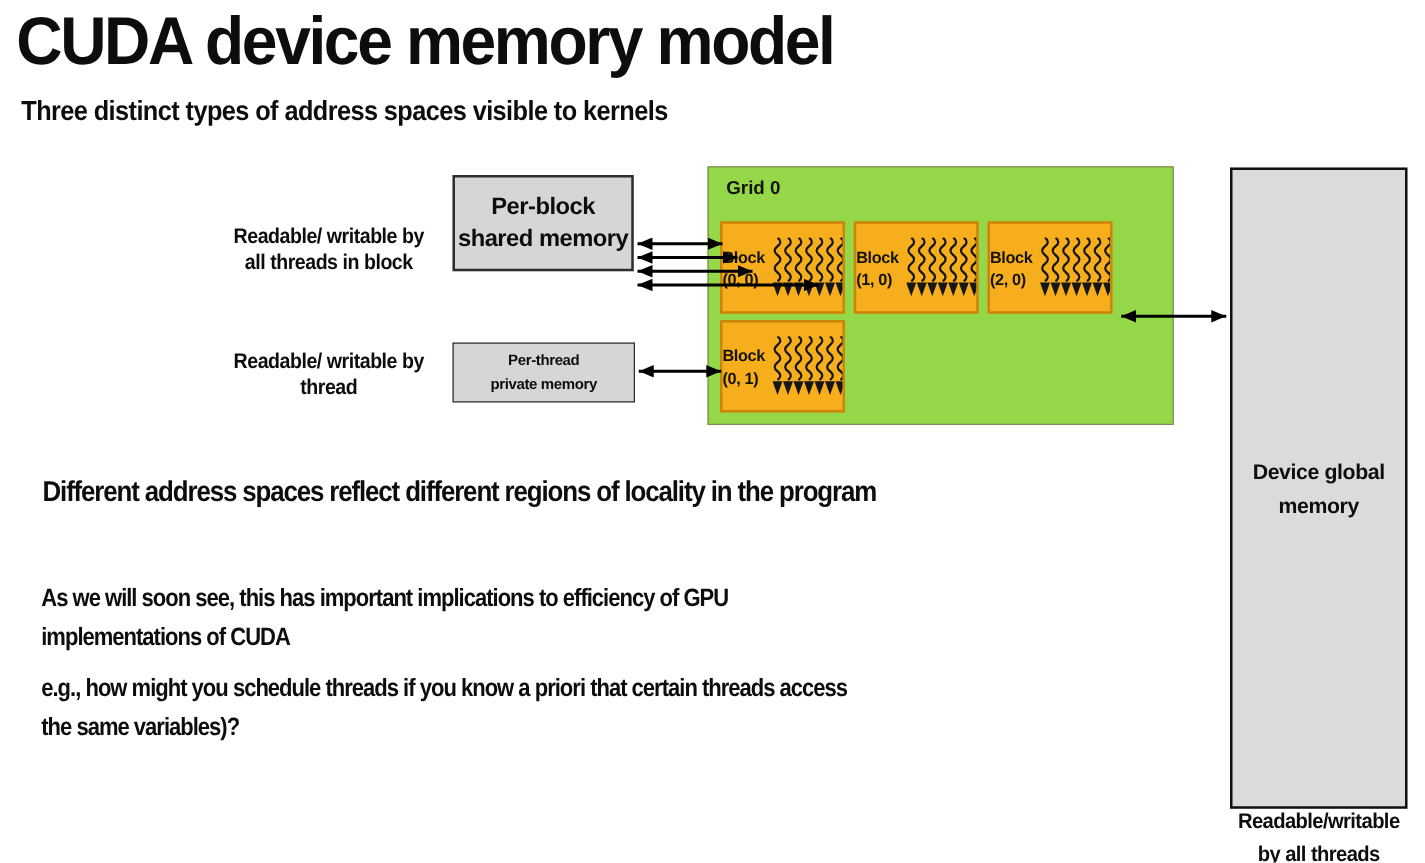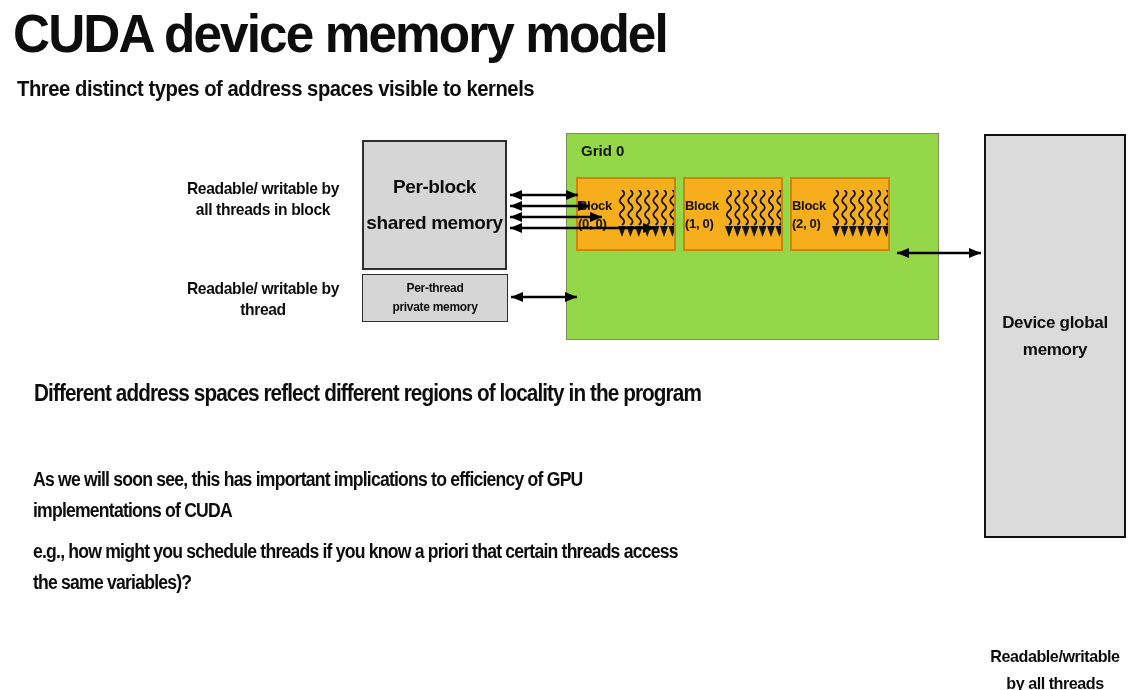--- a/index.html
+++ b/index.html
@@ -38,21 +38,21 @@
   .access-label.one { left:148px; top:178px; }
   .access-label.two { left:148px; top:278px; }
 
   
   .membox {
     background:var(--box-gray,#d6d6d6);
     border:2px solid #2e2e2e;
     display:flex; align-items:center; justify-content:center;
     text-align:center; font-weight:bold;
   }
-  .shared-box { left:362px; top:140px; width:145px; height:130px; font-size:19px; line-height:36px; letter-spacing:-0.4px; }
+  .shared-box { left:362px; top:140px; width:145px; height:77px; font-size:19px; line-height:26px; letter-spacing:-0.4px; }
   .private-box { left:362px; top:274px; width:146px; height:48px; border-width:1.5px; font-size:12px; line-height:19px; letter-spacing:-0.3px; }
 
   
   .grid-box {
     left:566px; top:133px; width:373px; height:207px;
     background:var(--grid-green,#94d84a);
     border:1px solid #7d8f56;
   }
   .grid-label {
     position:absolute; left:14px; top:8px;
@@ -72,21 +72,21 @@
     padding-top:1px;
   }
   .block-title {
     font-size:13px; font-weight:bold; letter-spacing:-0.3px;
     line-height:18px; color:#131300;
   }
   .threads { display:block; margin-top:0; }
 
   
   .global-box {
-    left:984px; top:134px; width:142px; height:404px;
+    left:984px; top:134px; width:142px; height:513px;
     background:var(--global-gray,#dbdbdb);
     border:2px solid #111;
     display:flex; align-items:center; justify-content:center;
     text-align:center; font-size:17px; font-weight:bold; line-height:27px;
     letter-spacing:-0.3px;
   }
   .global-caption {
     left:978px; top:643px; width:154px;
     text-align:center; font-size:17px; font-weight:bold; line-height:27px;
     letter-spacing:-0.5px; transform:scaleX(0.95);
@@ -163,20 +163,26 @@
       <svg class="threads" width="94" height="50">
           <use href="#threadrow"></use>
         </svg>
     </div>
     <div class="block">
       <div class="block-title">Block (2, 0)</div>
       <svg class="threads" width="94" height="50">
           <use href="#threadrow"></use>
         </svg>
     </div>
+    <div class="block">
+      <div class="block-title">Block (0, 1)</div>
+      <svg class="threads" width="94" height="50">
+          <use href="#threadrow"></use>
+        </svg>
+    </div>
   </div>
 </div>
 
 <div class="abs global-box pre">Device global
 memory</div>
 <div class="abs global-caption pre">Readable/writable
 by all threads</div>
 
 <svg class="overlay" width="1140" height="690">
   <defs>

